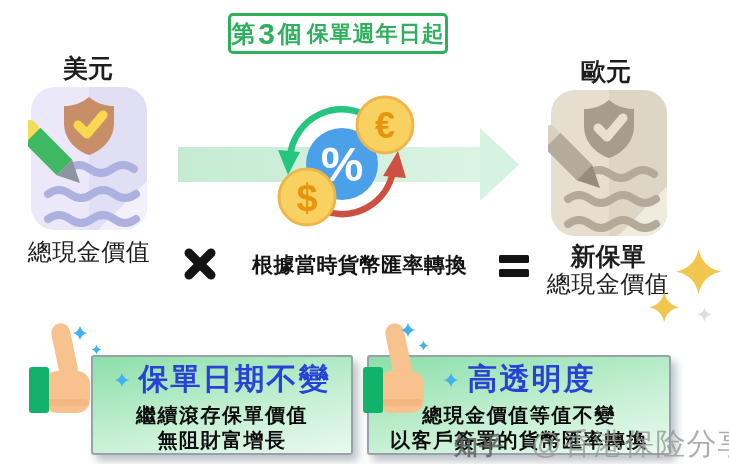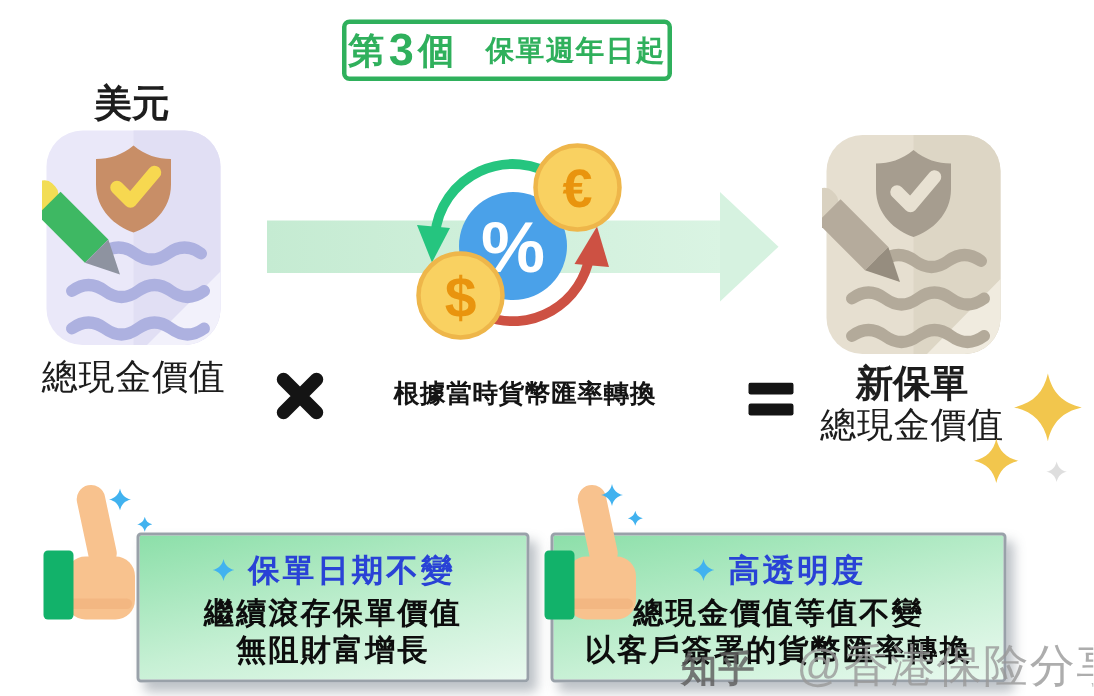--- a/index.html
+++ b/index.html
@@ -10,52 +10,52 @@
   .abs{position:absolute;}
 
   
   .badge{
     left:228px;top:13px;width:220px;height:41px;border:3px solid #2fb05c;border-radius:5px;
     display:flex;align-items:center;justify-content:center;gap:2px;color:#2fb05c;font-weight:700;
     box-sizing:border-box;background:#ffffff;
   }
   .badge-big{font-size:24px;}
   .badge-num{font-size:30px;margin:0 1px;}
-  .badge-small{font-size:19px;letter-spacing:1px;margin-left:19px;}
+  .badge-small{font-size:22px;letter-spacing:1px;margin-left:3px;}
 
   
   .cur-label{width:128px;text-align:center;font-size:25px;font-weight:700;color:#1d1d1d;}
   .cur-usd{left:24px;top:52px;}
   .cur-eur{left:542px;top:55px;}
 
   
   .caption{width:152px;text-align:center;color:#1d1d1d;line-height:27px;}
   .caption-left{left:13px;top:238px;}
   .caption-right{left:532px;top:243px;}
   .cap1{font-size:25px;font-weight:700;}
   .cap2{font-size:24px;font-weight:500;letter-spacing:.5px;}
 
   
   .multiply{left:183px;top:247px;}
-  .conv-text{left:233px;top:251px;width:234px;text-align:center;font-size:17px;font-weight:700;color:#141414;letter-spacing:.5px;}
+  .conv-text{left:233px;top:251px;width:234px;text-align:right;font-size:21px;font-weight:700;color:#141414;letter-spacing:.5px;}
   .equals{left:498px;top:255px;}
 
   
   .benefit-box{
     top:355px;height:100px;box-sizing:border-box;
     background:linear-gradient(168deg,#8cdfa9 0%,#c6f0d4 58%,#e9f9ef 100%);
     border:2px solid #99a1a9;border-radius:3px;
     box-shadow:5px 6px 8px rgba(108,119,130,.45);
     display:flex;flex-direction:column;align-items:center;justify-content:center;
     padding-top:2px;z-index:1;
   }
   .box-left{left:91px;width:262px;}
   .box-right{left:367px;width:304px;}
   .box-title-row{display:flex;align-items:center;gap:9px;margin-bottom:3px;}
-  .box-title{font-size:21px;font-weight:700;color:#2942d6;letter-spacing:2px;white-space:nowrap;}
+  .box-title{font-size:30px;font-weight:700;color:#2942d6;letter-spacing:2px;white-space:nowrap;}
   .box-line{font-size:20px;font-weight:700;color:#0d0d0d;line-height:25px;letter-spacing:1.5px;text-align:left;white-space:nowrap;}
 
   .thumb{z-index:5;}
   .wm{
     left:454px;top:424px;z-index:20;white-space:nowrap;display:flex;align-items:baseline;gap:27px;
   }
   .wm-brand{font-size:24px;font-weight:700;color:rgba(98,98,98,.85);letter-spacing:1px;}
   .wm-handle{font-size:30px;font-weight:400;color:rgba(152,152,152,.8);letter-spacing:1px;}
 </style>
 </head>
@@ -64,20 +64,21 @@
 <div class="canvas">
 
   <div class="abs badge">
     <span class="badge-big">第</span>
     <span class="badge-num">3</span>
     <span class="badge-big">個</span>
     <span class="badge-small">保單週年日起</span>
   </div>
 
   <div class="abs cur-label cur-usd">美元</div>
+  <div class="abs cur-label cur-eur">歐元</div>
 
   <svg class="abs" style="left:28px;top:85px;" width="122" height="147" viewBox="0 0 122 147">
     <rect x="3" y="2" width="116" height="143" rx="24" fill="#eae8f9"></rect>
     <path d="M61 2 H95 a24 24 0 0 1 24 24 V121 a24 24 0 0 1 -24 24 H61 Z" fill="#e1dff4"></path>
     <path d="M119 96 V121 a24 24 0 0 1 -24 24 H70 Z" fill="#f2f1fb"></path>
     <path d="M61 12 c8 6.5 16 9 25 9 v17 c0 17 -13 28 -25 32 c-12 -4 -25 -15 -25 -32 v-17 c9 0 17 -2.5 25 -9 z" fill="#c88e67"></path>
     <path d="M50 40 L59 49 L75 30" stroke="#f7d850" stroke-width="9" fill="none" stroke-linecap="round" stroke-linejoin="round"></path>
     <path d="M40 84 q11 -8 22 0 t22 0 t22 0" stroke="#adb1e0" stroke-width="8" fill="none" stroke-linecap="round"></path>
     <path d="M20 109 q11 -8 22 0 t22 0 t22 0 t22 0" stroke="#adb1e0" stroke-width="8" fill="none" stroke-linecap="round"></path>
     <path d="M20 134 q11 -8 22 0 t22 0 t22 0 t22 0" stroke="#adb1e0" stroke-width="8" fill="none" stroke-linecap="round"></path>

